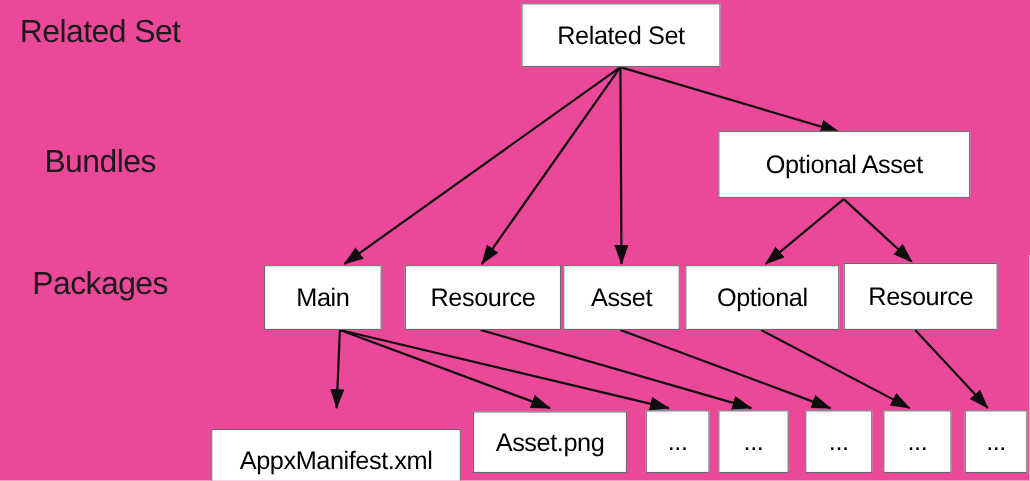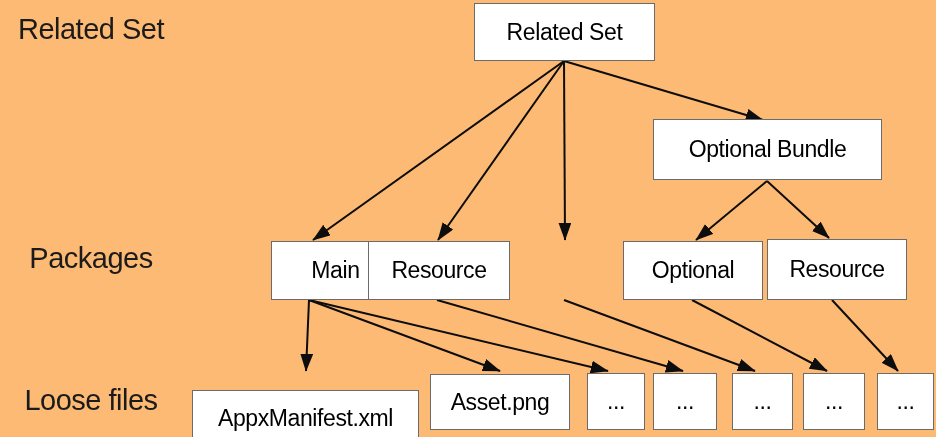--- a/index.html
+++ b/index.html
@@ -1,19 +1,19 @@
 <!DOCTYPE html>
 <html><head>
 <meta charset="utf-8">
 <style>
   html,body{margin:0;padding:0;background:#ffffff;}
   .stage{
     position:relative;
     width:936px;height:437px;
-    background:#fdba74;
+    background:#ec4899;
     font-family:"Liberation Sans", sans-serif;
     overflow:hidden;
   }
   .edges{position:absolute;left:0;top:0;width:936px;height:437px;}
   .row-label{
     position:absolute;
     left:0;width:182px;
     text-align:center;
     font-size:29px;
     letter-spacing:-0.5px;
@@ -52,31 +52,32 @@
       <line x1="309" y1="300" x2="306" y2="371" stroke="#0d0d0d" stroke-width="2" marker-end="url(#ah)"></line>
       <line x1="309" y1="300" x2="500" y2="371" stroke="#0d0d0d" stroke-width="2" marker-end="url(#ah)"></line>
       <line x1="309" y1="300" x2="608" y2="371" stroke="#0d0d0d" stroke-width="2" marker-end="url(#ah)"></line>
       <line x1="437" y1="300" x2="683" y2="371" stroke="#0d0d0d" stroke-width="2" marker-end="url(#ah)"></line>
       <line x1="564" y1="300" x2="755" y2="371" stroke="#0d0d0d" stroke-width="2" marker-end="url(#ah)"></line>
       <line x1="692" y1="300" x2="827" y2="371" stroke="#0d0d0d" stroke-width="2" marker-end="url(#ah)"></line>
       <line x1="832" y1="300" x2="898" y2="371" stroke="#0d0d0d" stroke-width="2" marker-end="url(#ah)"></line>
     </svg>
 
   <div class="row-label" style="top:13px">Related Set</div>
+  <div class="row-label" style="top:131px">Bundles</div>
   <div class="row-label" style="top:242px">Packages</div>
-  <div class="row-label" style="top:384px">Loose files</div>
 
   <div class="node" style="left:474px;top:3px;width:181px;height:58px">Related Set</div>
 
-  <div class="node" style="left:653px;top:119px;width:229px;height:61px">Optional Bundle</div>
+  <div class="node" style="left:653px;top:119px;width:229px;height:61px">Optional Asset</div>
 
-  <div class="node" style="left:271px;top:241px;width:129px;height:59px">Main</div>
+  <div class="node" style="left:240px;top:241px;width:107px;height:59px">Main</div>
 
   <div class="node" style="left:368px;top:241px;width:142px;height:59px">Resource</div>
 
+  <div class="node" style="left:512px;top:241px;width:106px;height:59px">Asset</div>
 
   <div class="node" style="left:623px;top:241px;width:140px;height:59px">Optional</div>
 
   <div class="node" style="left:767px;top:239px;width:140px;height:61px">Resource</div>
 
   <div class="node" style="left:192px;top:390px;width:227px;height:56px">AppxManifest.xml</div>
 
   <div class="node" style="left:430px;top:374px;width:140px;height:56px">Asset.png</div>
 
   <div class="node" style="left:587px;top:373px;width:58px;height:57px">...</div>

